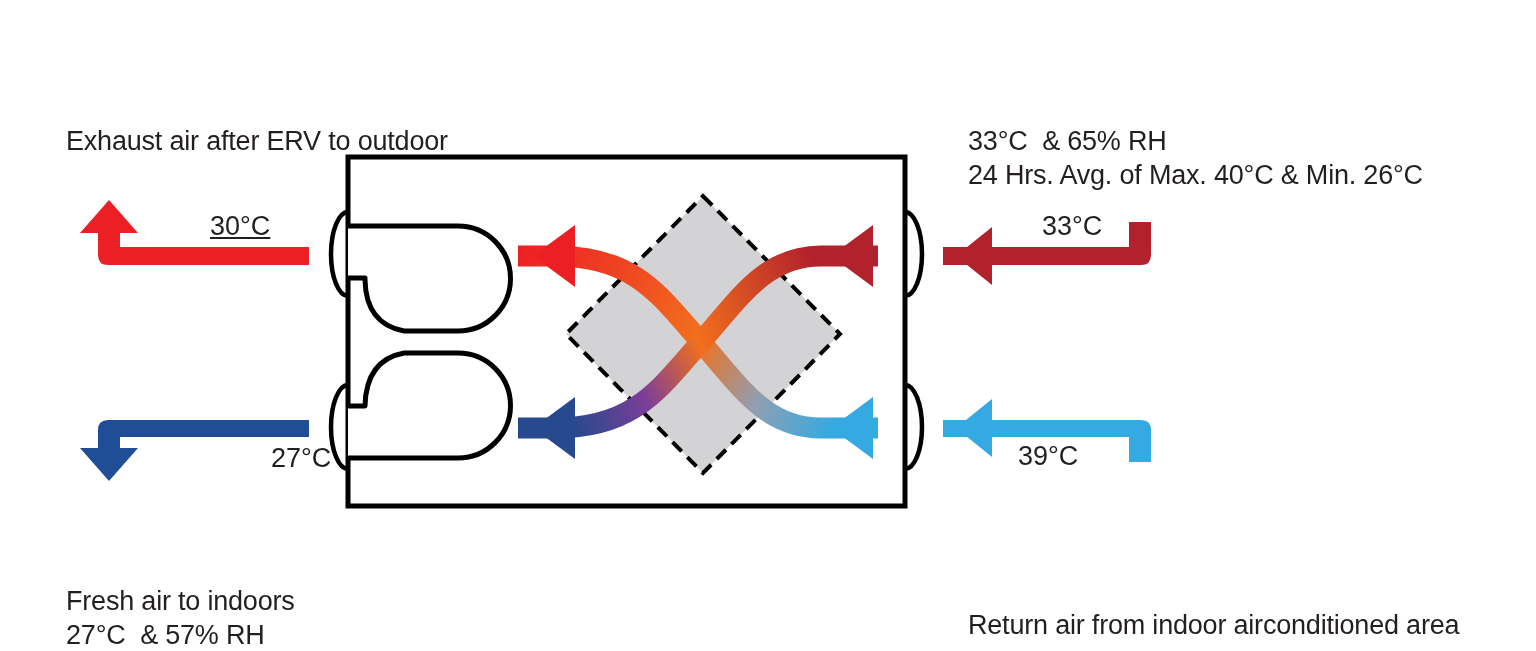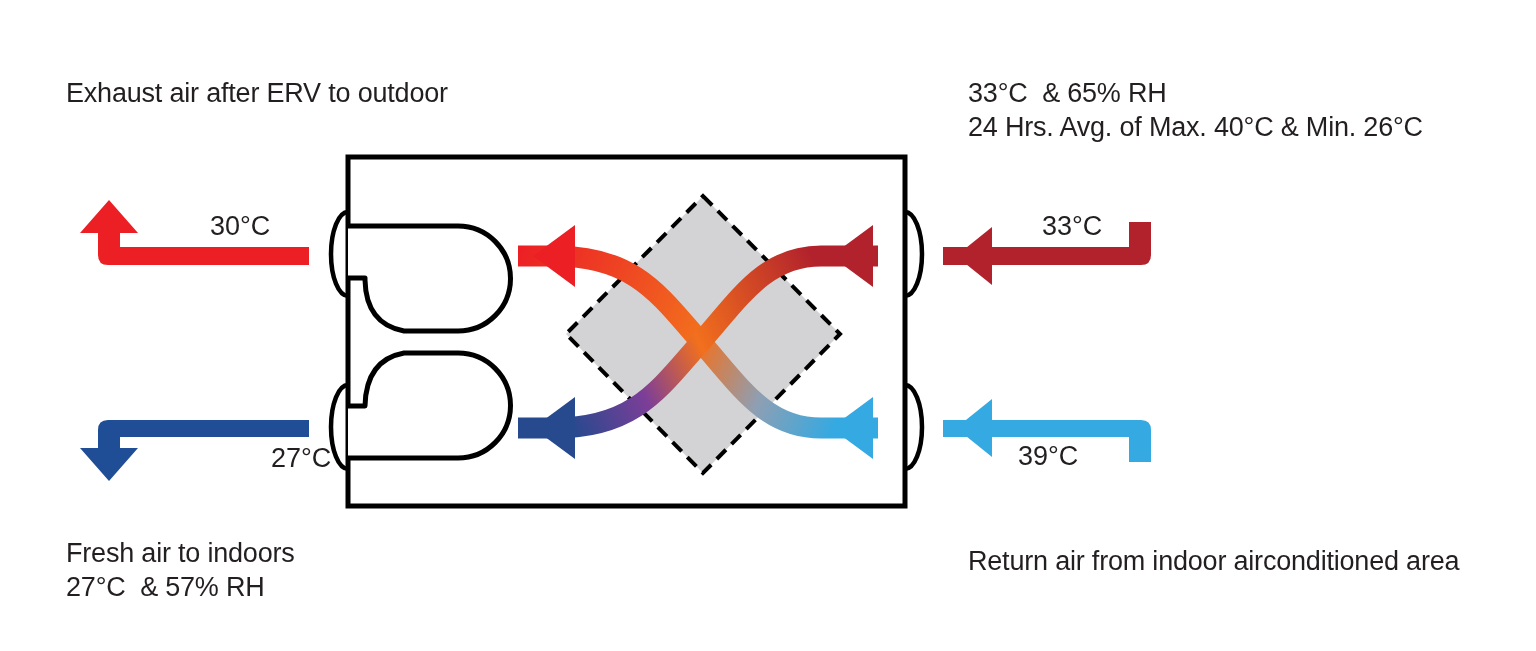--- a/index.html
+++ b/index.html
@@ -10,20 +10,21 @@
     font-family:"Liberation Sans", sans-serif;
     overflow:hidden;
   }
   .stage svg{position:absolute;left:0;top:0;}
   .caption{
     position:absolute;
     color:#231F20;
     font-size:27px;
     line-height:34px;
     letter-spacing:-0.2px;
+    margin-top:48px;
   }
   .caption .line{white-space:pre;}
   .temp{
     position:absolute;
     color:#231F20;
     font-size:27px;
     white-space:pre;
   }
 </style>
 </head>
@@ -97,22 +98,22 @@
   <div class="caption" style="left:968px;top:76px;">
     <div class="line">33°C  &amp; 65% RH</div>
     <div class="line">24 Hrs. Avg. of Max. 40°C &amp; Min. 26°C</div>
   </div>
 
   <div class="caption" style="left:66px;top:536px;">
     <div class="line">Fresh air to indoors</div>
     <div class="line">27°C  &amp; 57% RH</div>
   </div>
 
-  <div class="caption" style="left:968px;top:544px;">
+  <div class="caption" style="left:968px;top:560px;">
     <div class="line">Return air from indoor airconditioned area</div>
   </div>
 
-  <div class="temp" style="left:210px;top:211px;">30°C</div>
+  <div class="temp" style="left:210px;top:211px;text-decoration:underline;">30°C</div>
   <div class="temp" style="left:227px;top:443px;margin-left:44px;">27°C</div>
   <div class="temp" style="left:1018px;top:211px;margin-left:24px;">33°C</div>
   <div class="temp" style="left:1018px;top:441px;">39°C</div>
 
 </div>
 
 </body></html>

